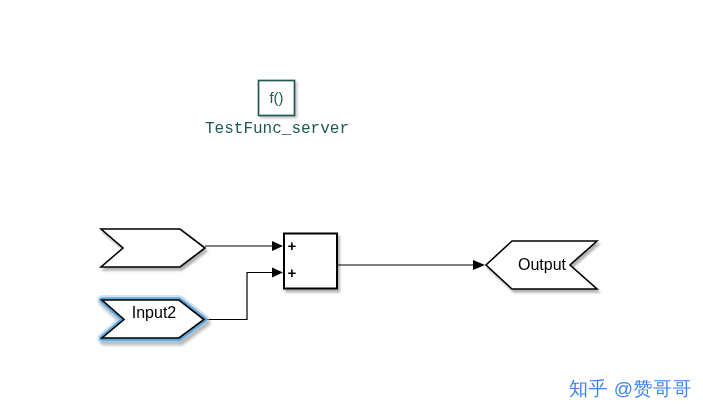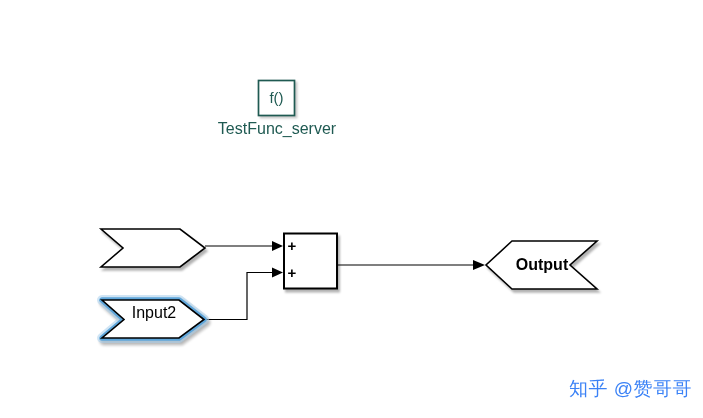--- a/index.html
+++ b/index.html
@@ -34,27 +34,27 @@
     display: flex;
     align-items: center;
     justify-content: center;
     color: #000000;
     font-size: 16px;
     white-space: nowrap;
     pointer-events: none;
   }
   .teal { color: #1f5a52; }
   .f-lbl   { left: 258px; top: 80px;  width: 37px;  height: 35px; font-size: 15px; }
-  .f-name  { left: 177px; top: 120px; width: 200px; height: 18px; }
+  .f-name  { left: 177px; top: 120px; width: 200px; height: 18px; font-family: Liberation Mono, monospace; }
   .in1-lbl { left: 122px; top: 229px; width: 62px;  height: 38px; }
   .in2-lbl { left: 123px; top: 300px; width: 62px;  height: 26px; }
   .plus    { font-size: 15px; font-weight: 700; width: 16px; height: 16px; }
   .plus1   { left: 284px; top: 237px; }
   .plus2   { left: 284px; top: 264px; }
-  .out-lbl { left: 500px; top: 246px; width: 84px;  height: 38px; font-weight: bold; }
+  .out-lbl { left: 500px; top: 246px; width: 84px;  height: 38px; }
   .watermark {
     position: absolute;
     left: 552px; top: 375px; width: 140px; height: 28px;
     display: flex; align-items: center; justify-content: flex-end;
     font-size: 19px;
     color: #3b82f6;
     letter-spacing: 0.5px;
     white-space: nowrap;
   }
 </style>

